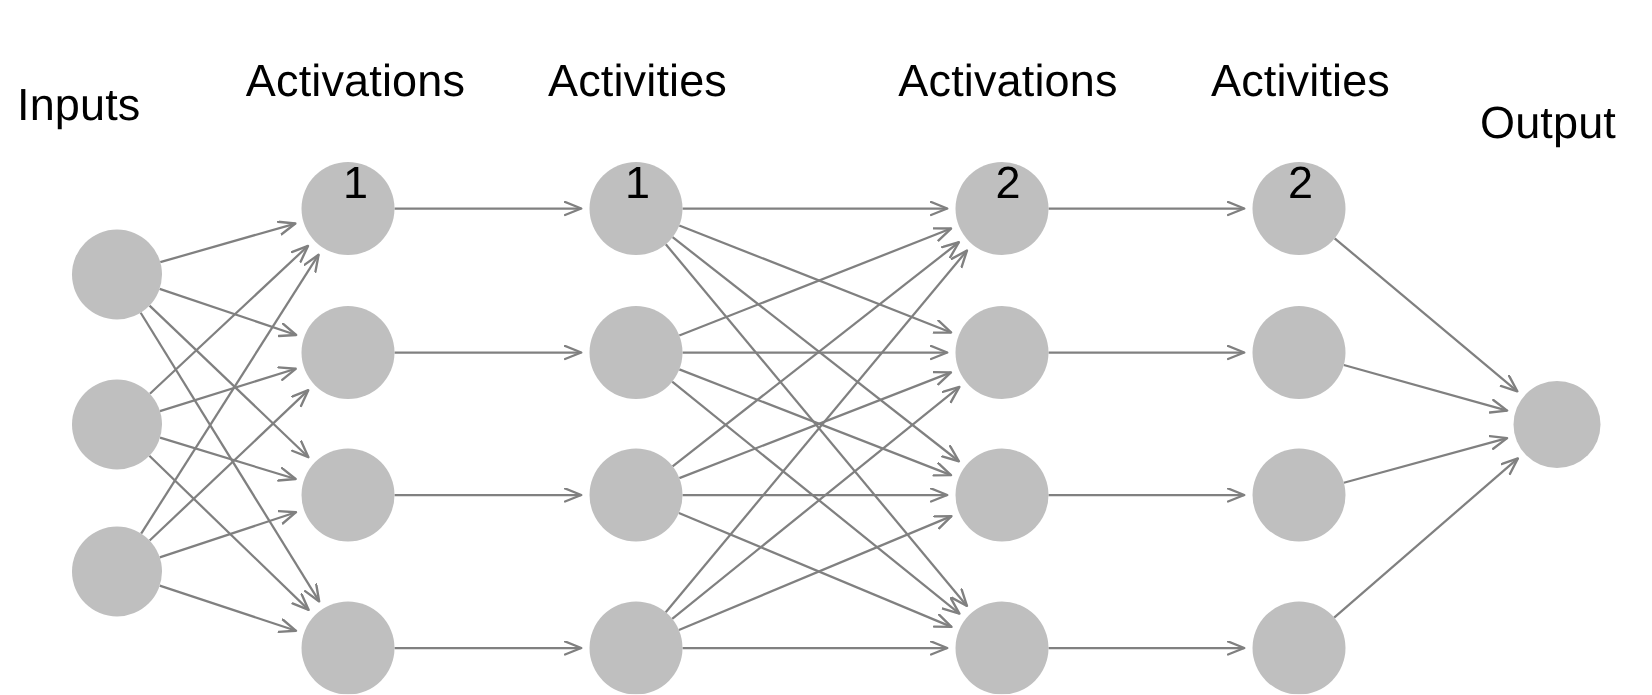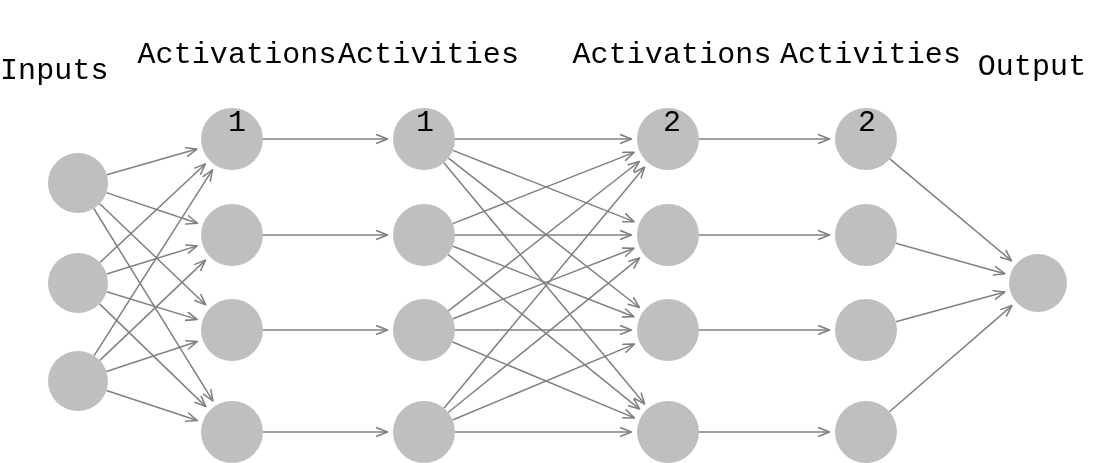--- a/index.html
+++ b/index.html
@@ -20,21 +20,21 @@
     left: 0;
     top: 0;
     width: 1101px;
     height: 463px;
     display: block;
   }
   .layer-label {
     position: absolute;
     text-align: center;
     color: #000000;
-    font-family: Liberation Mono, monospace;
+    font-family: Liberation Sans, sans-serif;
     font-size: 30px;
     line-height: 34px;
     white-space: pre-line;
     letter-spacing: 0.1px;
   }
   .edge-line {
     stroke: #808080;
     stroke-width: 1.5;
     fill: none;
   }
@@ -137,17 +137,17 @@
   <div class="layer-label" style="left:572px; top:4px; width:200px;">
     <span>Activations</span><br>
     <span>2</span>
   </div>
 
   <div class="layer-label" style="left:780px; top:4px; width:174px;">
     <span>Activities</span><br>
     <span>2</span>
   </div>
 
-  <div class="layer-label" style="left:963px; top:16px; width:138px;">
+  <div class="layer-label" style="left:963px; top:32px; width:138px;">
     <span>Output</span>
   </div>
 
 </div>
 
 </body></html>

